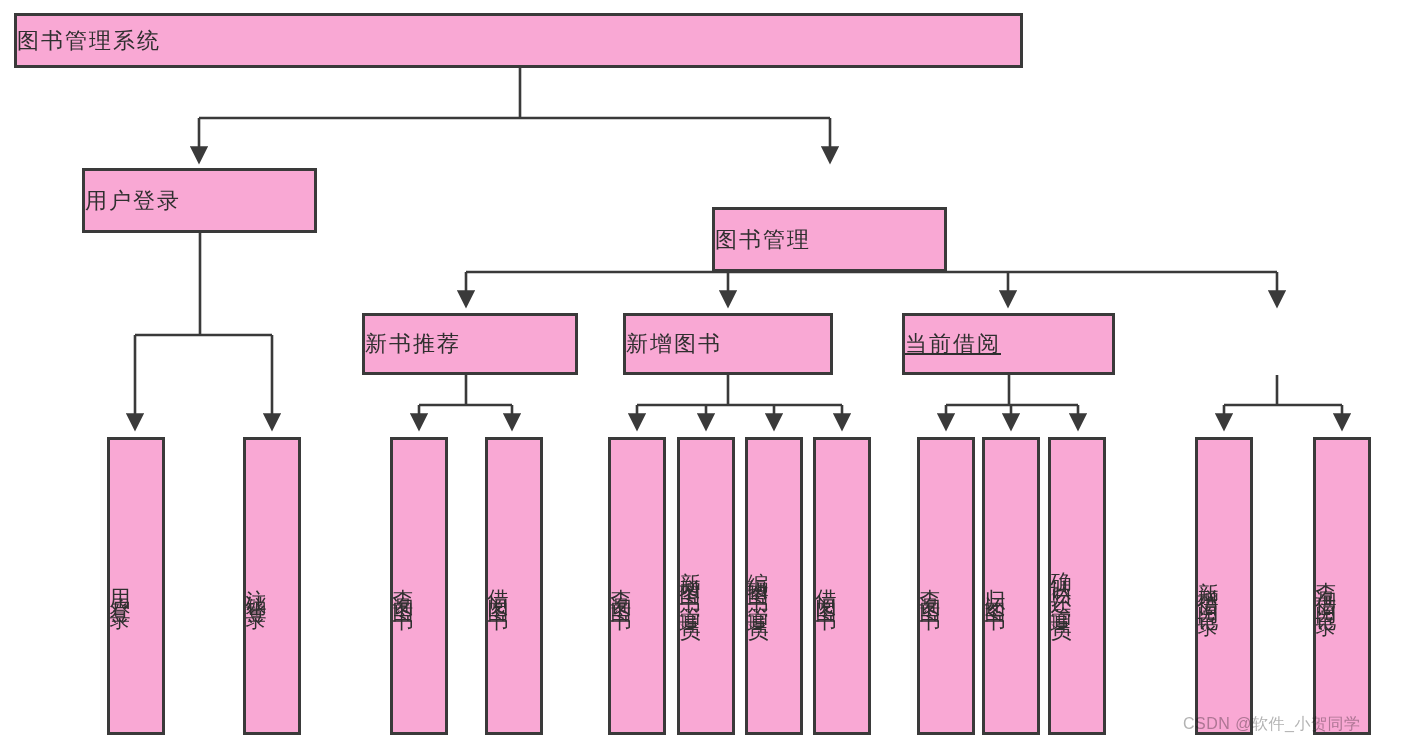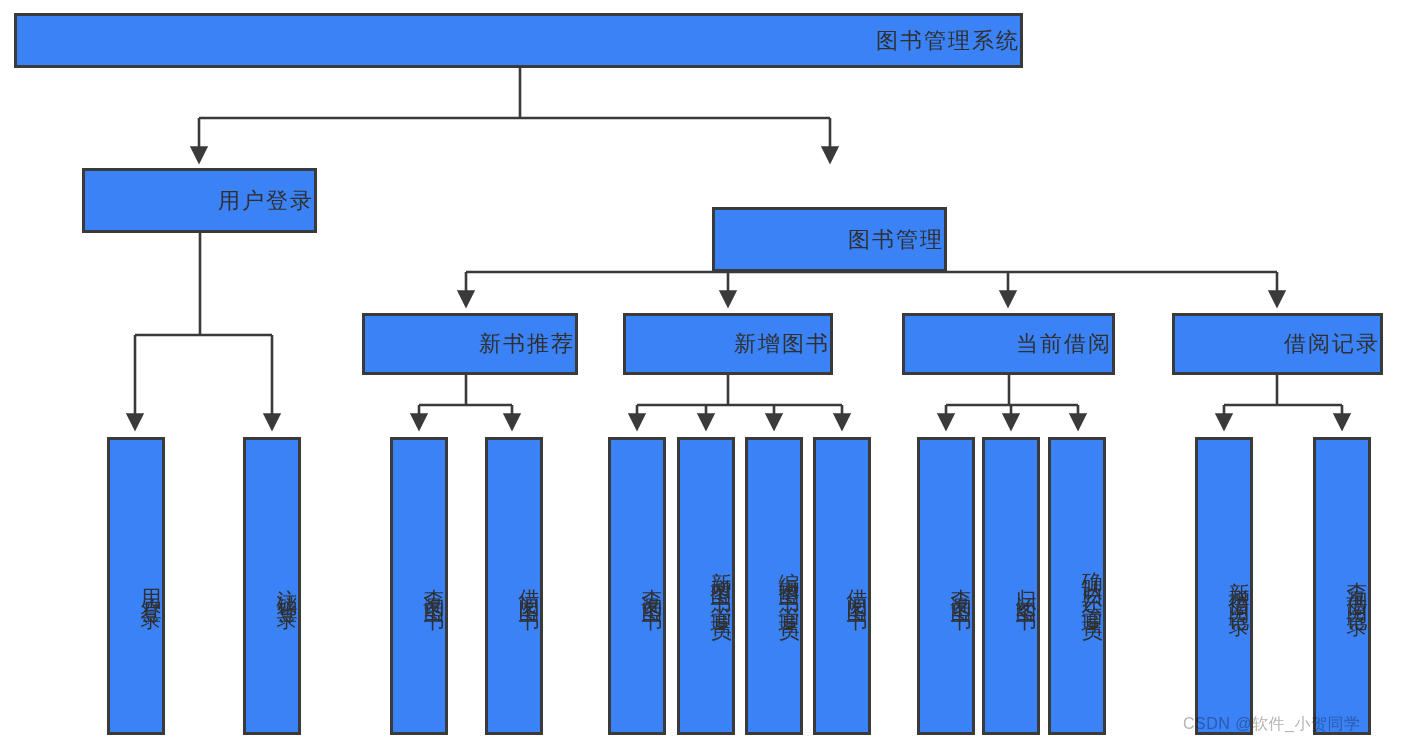--- a/index.html
+++ b/index.html
@@ -18,25 +18,25 @@
     overflow:hidden;
   }
   .connectors{
     position:absolute;
     left:0;top:0;
     width:1405px;height:747px;
     z-index:1;
   }
   .box{
     position:absolute;
-    background:#3b82f6;
+    background:#f9a8d4;
     border:3px solid var(--line);
     display:flex;
     align-items:center;
-    justify-content:flex-end;
+    justify-content:flex-start;
     z-index:2;
     color:var(--text);
   }
   .box.h span{
     font-size:22px;
     letter-spacing:2px;
     white-space:nowrap;
     color:var(--text);
   }
   .box.v{
@@ -121,25 +121,22 @@
   <div class="box h" style="left:712px;top:168px;width:235px;height:65px;margin-top:39px;">
     <span>图书管理</span>
   </div>
 
   <div class="box h" style="left:362px;top:313px;width:216px;height:62px;">
     <span>新书推荐</span>
   </div>
   <div class="box h" style="left:623px;top:313px;width:210px;height:62px;">
     <span>新增图书</span>
   </div>
-  <div class="box h" style="left:902px;top:313px;width:213px;height:62px;">
+  <div class="box h" style="left:902px;top:313px;width:213px;height:62px;text-decoration:underline;">
     <span>当前借阅</span>
-  </div>
-  <div class="box h" style="left:1172px;top:313px;width:211px;height:62px;">
-    <span>借阅记录</span>
   </div>
 
   <div class="box v" style="left:107px;">
     <span>用户登录</span>
   </div>
   <div class="box v" style="left:243px;">
     <span>注销登录</span>
   </div>
   <div class="box v" style="left:390px;">
     <span>查询图书</span>

